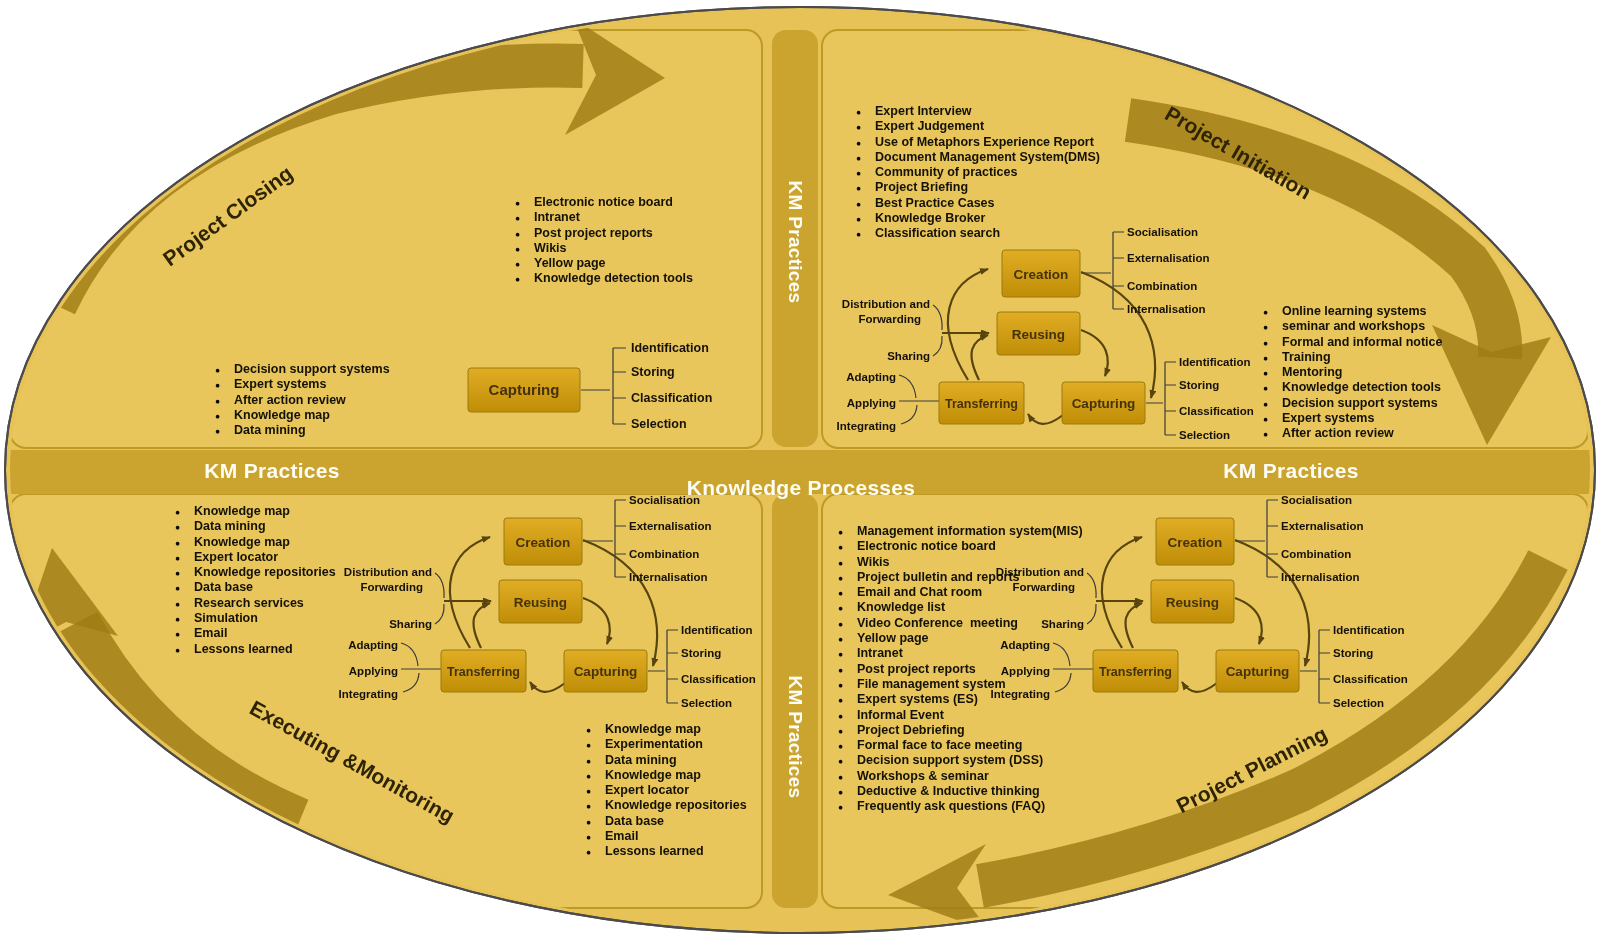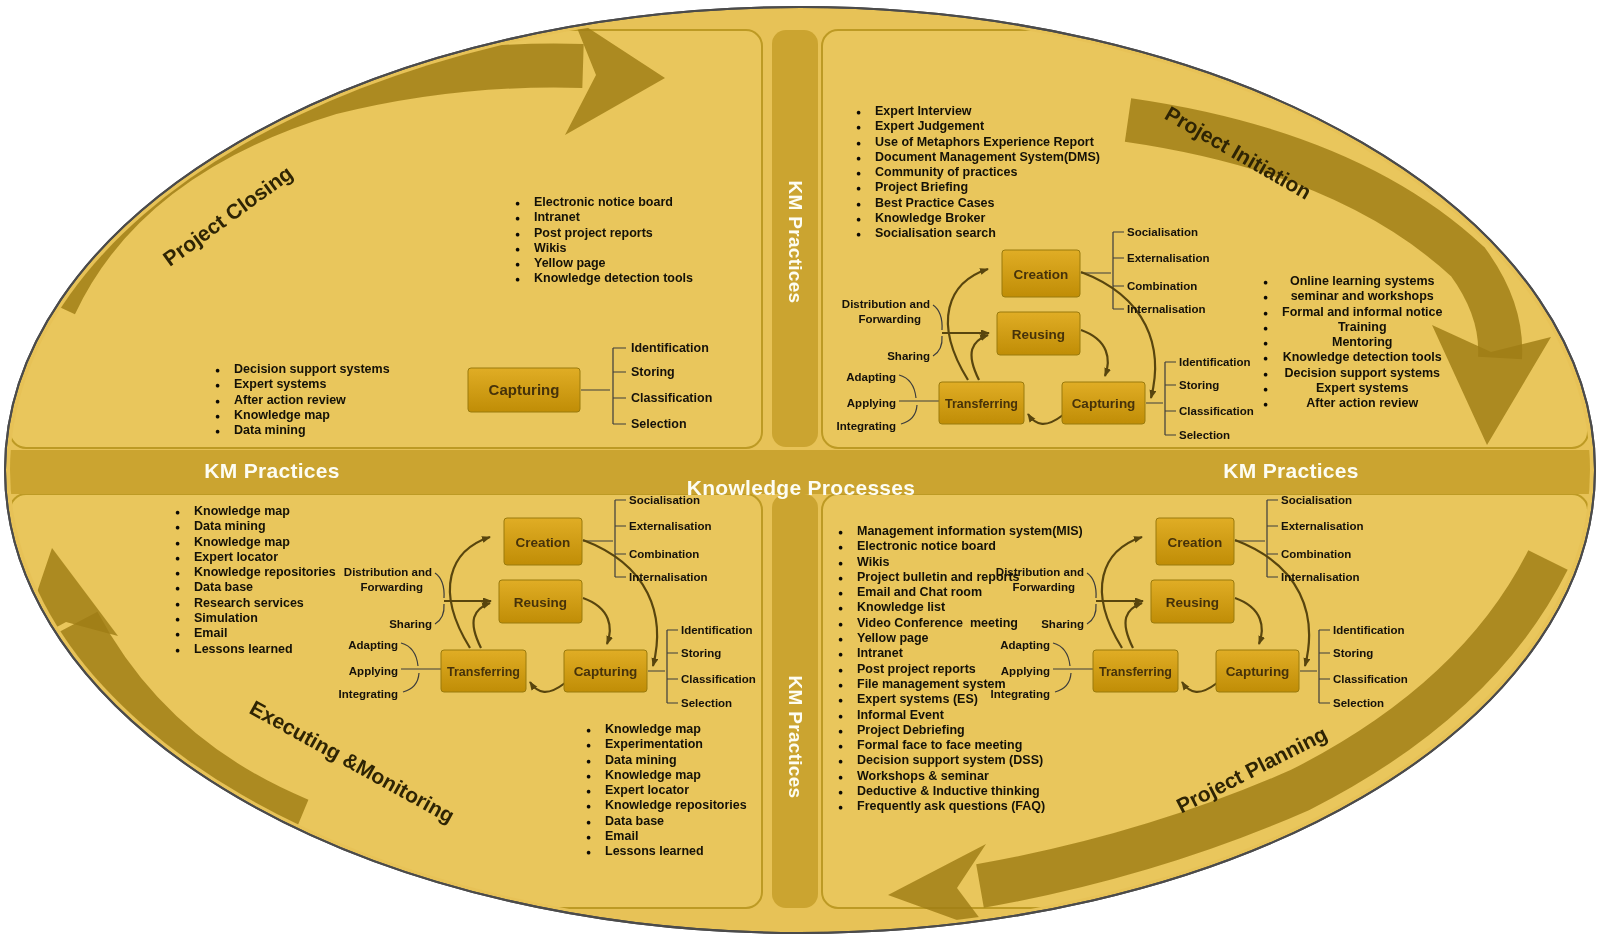--- a/index.html
+++ b/index.html
@@ -95,23 +95,23 @@
     </ul>
   <ul class="blist" style="left:838px;top:88px;">
       <li>Expert Interview</li>
       <li>Expert Judgement</li>
       <li>Use of Metaphors Experience Report</li>
       <li>Document Management System(DMS)</li>
       <li>Community of practices</li>
       <li>Project Briefing</li>
       <li>Best Practice Cases</li>
       <li>Knowledge Broker</li>
-      <li>Socialisation search</li>
-    </ul>
-  <ul class="blist" style="left:1245px;top:258px;text-align:center;">
+      <li>Classification search</li>
+    </ul>
+  <ul class="blist" style="left:1245px;top:288px;">
       <li>Online learning systems</li>
       <li>seminar and workshops</li>
       <li>Formal and informal notice</li>
       <li>Training</li>
       <li>Mentoring</li>
       <li>Knowledge detection tools</li>
       <li>Decision support systems</li>
       <li>Expert systems</li>
       <li>After action review</li>
     </ul>

